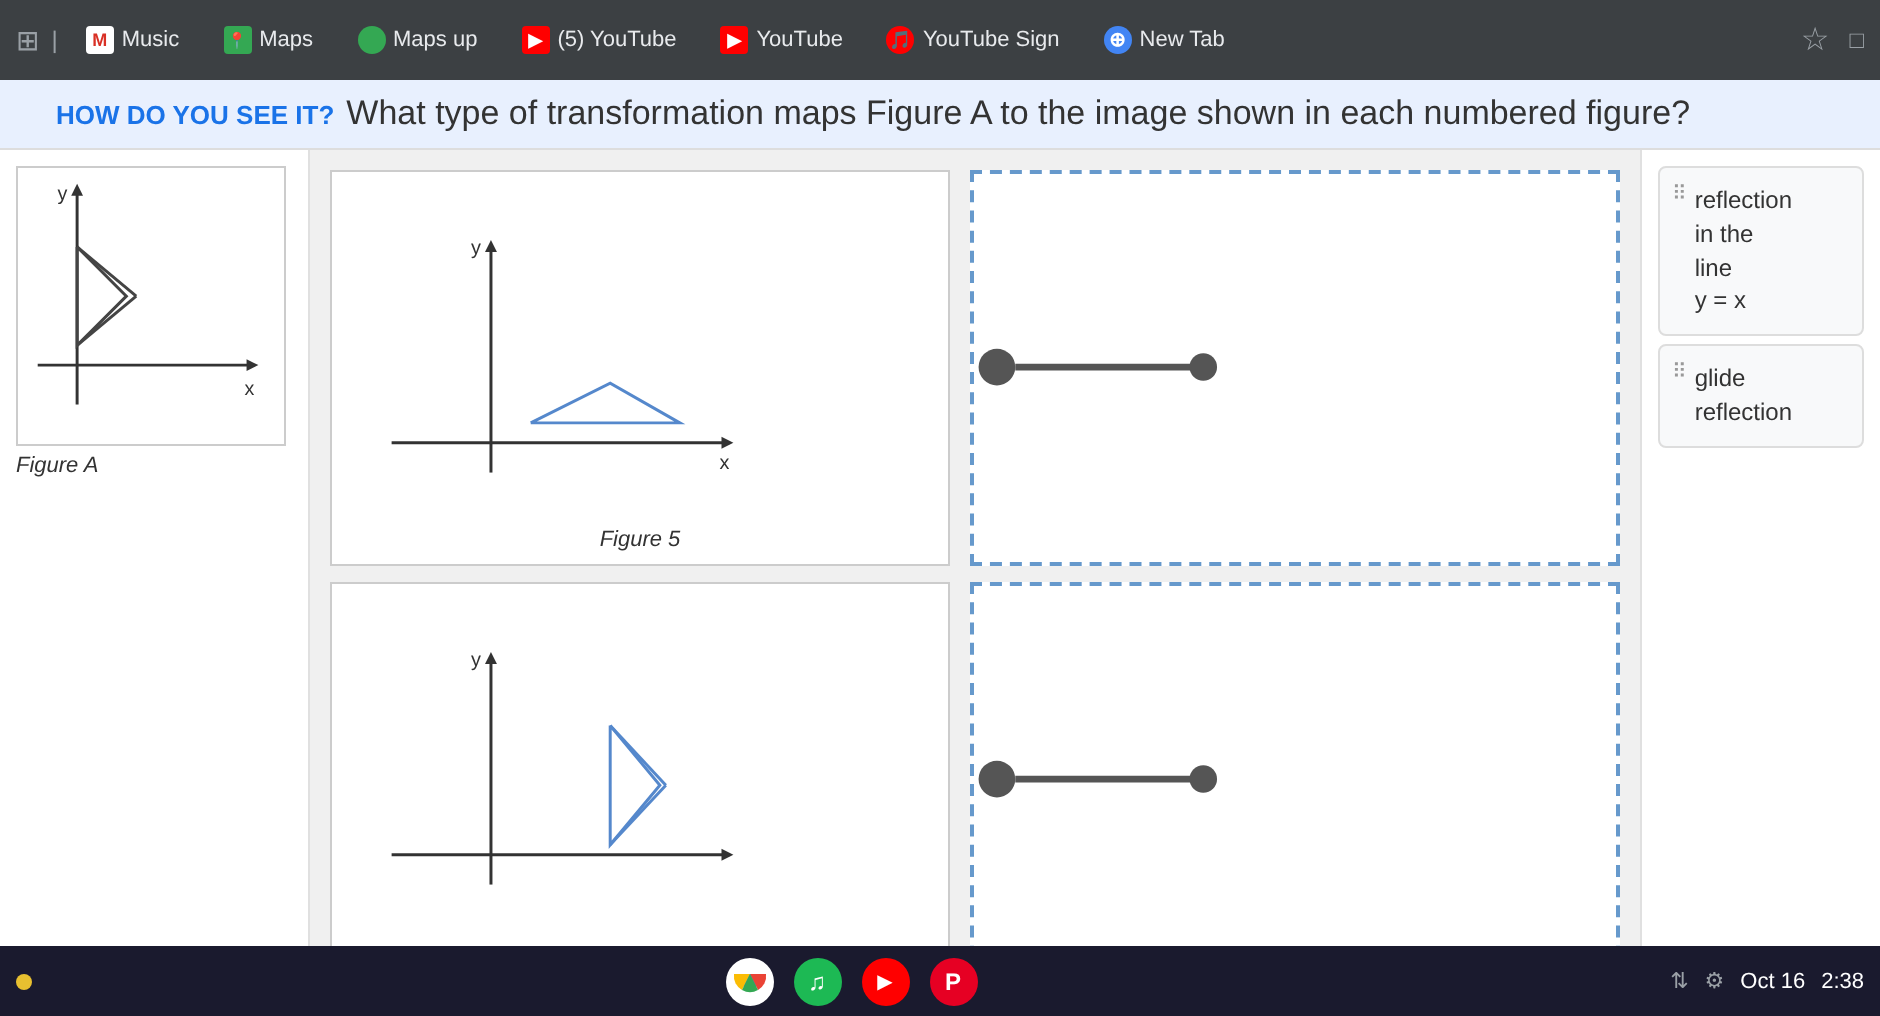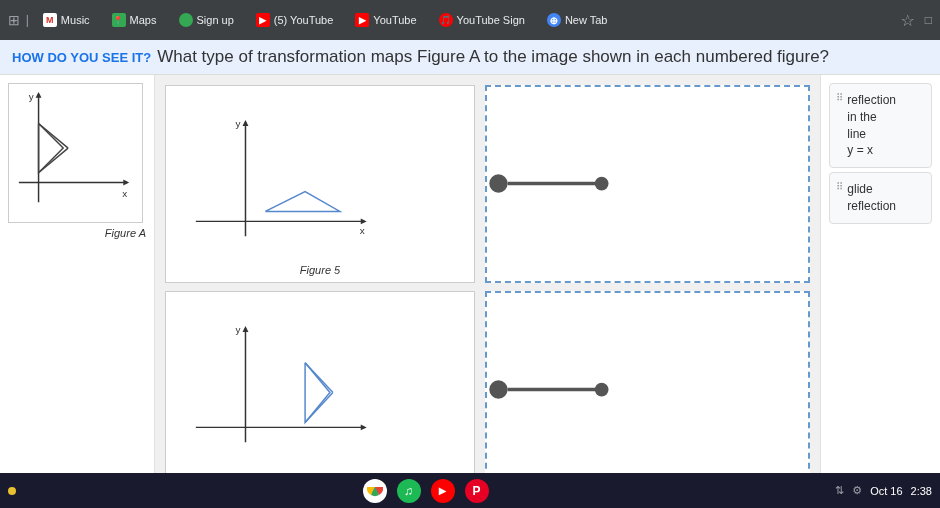--- a/index.html
+++ b/index.html
@@ -60,21 +60,21 @@
       font-size: 12px;
       margin-left: 4px;
     }
 
     
     .question-bar {
       background: #e8f0fe;
       height: 35px;
       display: flex;
       align-items: center;
-      padding: 0 12px;
+      padding: 0 28px;
       gap: 6px;
       border-bottom: 1px solid #ddd;
       text-align: right;
     }
     .how-label {
       font-size: 13px;
       font-weight: bold;
       color: #1a73e8;
     }
     .question-text {
@@ -100,21 +100,21 @@
 
     .figure-a-container {
       width: 135px;
       height: 140px;
       position: relative;
       border: 1px solid #ccc;
       background: white;
     }
 
     .figure-a-label {
-      text-align: right;
+      text-align: left;
       font-size: 11px;
       color: #333;
       margin-top: 4px;
       font-style: italic;
     }
 
     
     .middle-panel {
       flex: 1;
       padding: 10px;
@@ -265,21 +265,21 @@
     <span>Music</span>
   </div>
 
   <div class="tab-item">
     <span class="favicon favicon-maps" style="background:#34a853;color:white;font-size:8px;">📍</span>
     <span>Maps</span>
   </div>
 
   <div class="tab-item">
     <span style="width:14px;height:14px;background:#34a853;border-radius:50%;display:inline-block;"></span>
-    <span>Sign up</span>
+    <span>Maps up</span>
   </div>
 
   <div class="tab-item">
     <span class="favicon favicon-yt5">▶</span>
     <span>(5) YouTube</span>
   </div>
 
   <div class="tab-item">
     <span class="favicon favicon-yt">▶</span>
     <span>YouTube</span>

